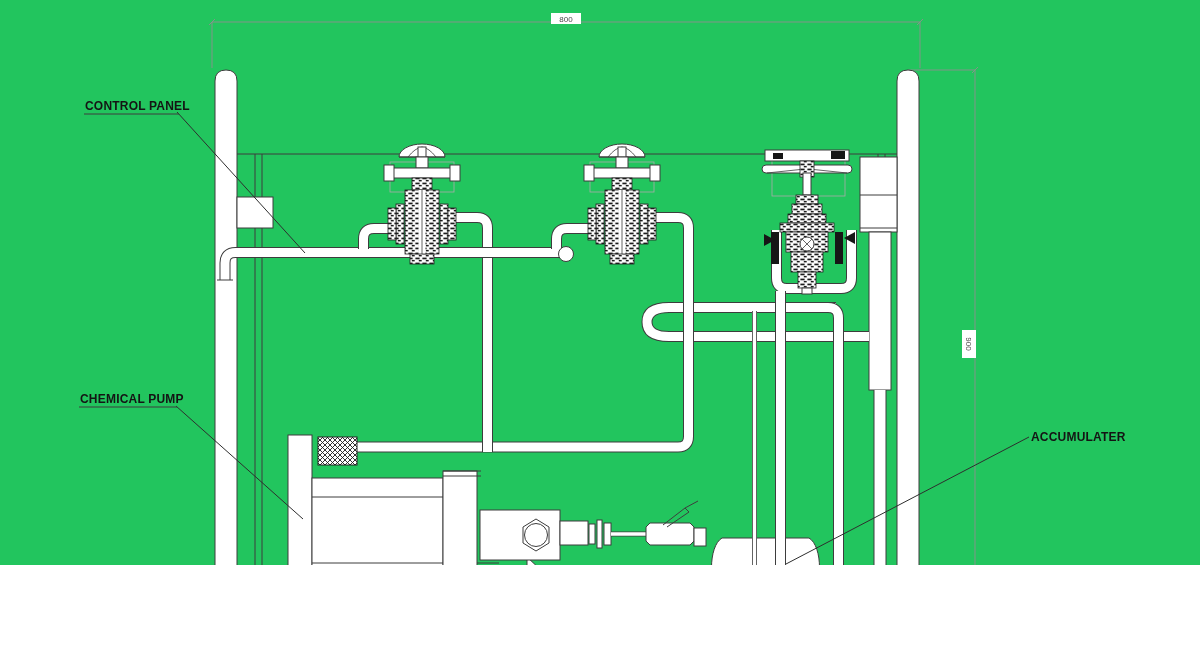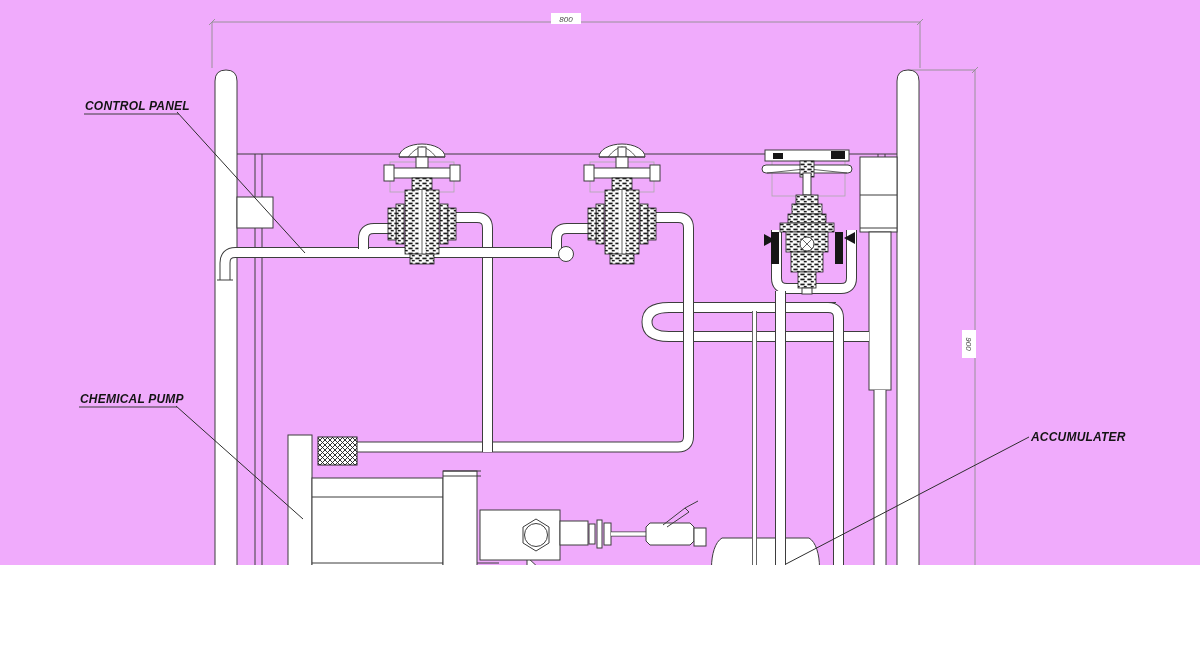--- a/index.html
+++ b/index.html
@@ -1,17 +1,17 @@
 <!DOCTYPE html>
 <html><head>
 <meta charset="utf-8">
 <style>
   html,body{margin:0;padding:0;background:#fff;}
-  .stage{position:relative;width:1200px;height:565px;background:#f0abfc;overflow:hidden;
-         font-family:"Liberation Sans",sans-serif;font-style:italic;}
+  .stage{position:relative;width:1200px;height:565px;background:#22c55e;overflow:hidden;
+         font-family:"Liberation Sans",sans-serif;}
   svg{display:block;}
   .ln{stroke:#3d3d3d;stroke-width:1;fill:none;}
   .ln8{stroke:#3d3d3d;stroke-width:.8;fill:none;}
   .lnw{fill:#ffffff;stroke:#3d3d3d;stroke-width:1;}
   .light{fill:none;stroke:#aaaaaa;stroke-width:.8;}
   .thin{stroke:#8f8f8f;stroke-width:.9;fill:none;}
   .ldr{stroke:#2e2e2e;stroke-width:1;fill:none;}
   .dimtxt{font-size:8px;fill:#4a4a4a;font-family:"Liberation Sans",sans-serif;}
   .lbl{font-size:12px;font-weight:700;fill:#141414;letter-spacing:.2px;
        font-family:"Liberation Sans",sans-serif;}

